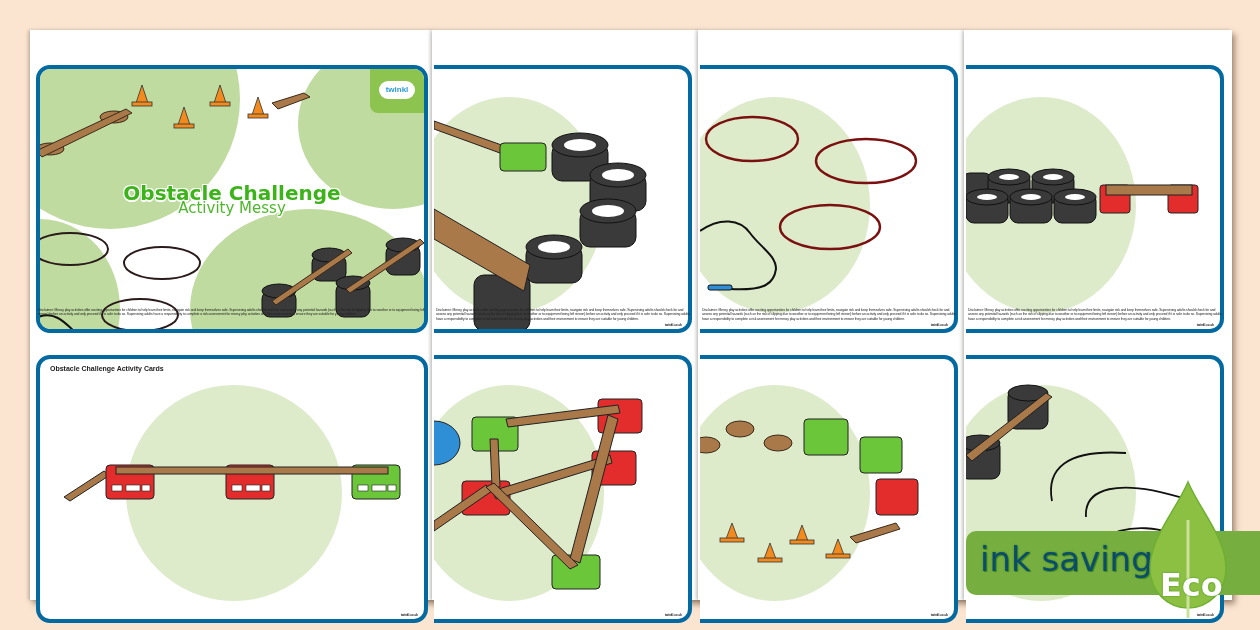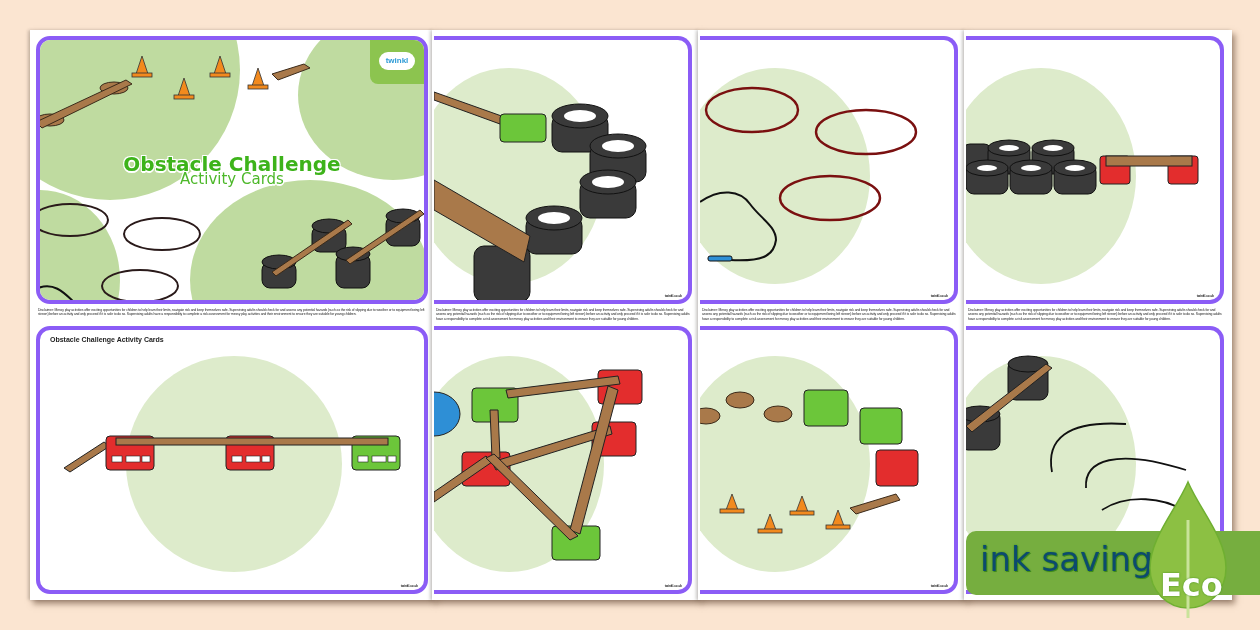--- a/index.html
+++ b/index.html
@@ -4,21 +4,21 @@
 <style>
   * { box-sizing: border-box; margin: 0; padding: 0; }
   html, body { width: 1260px; height: 630px; overflow: hidden; }
   body { background: #FBE5D1; position: relative; font-family: "Liberation Sans", sans-serif; }
 
   .page {
     position: absolute; top: 30px; height: 570px; background: #ffffff;
     box-shadow: 3px 4px 6px rgba(90,60,40,0.55), -2px 0 3px rgba(0,0,0,0.18);
   }
   .card {
-    position: absolute; border: 4px solid #8b5cf6; border-radius: 14px; background: #ffffff; overflow: hidden;
+    position: absolute; border: 4px solid #0369a1; border-radius: 14px; background: #ffffff; overflow: hidden; margin-top: 29px;
   }
   .fine {
     position: absolute; font-size: 3.4px; line-height: 4.4px; color: #222; overflow: hidden; letter-spacing: -0.1px;
   }
   .credit { position: absolute; right: 6px; bottom: 2px; font-size: 3px; color: #111; font-weight: bold; }
   .blob { position: absolute; border-radius: 50%; background: #DDEBCB; }
   .blob-strong { background: #BFDBA0; }
   svg { position: absolute; overflow: visible; }
 
   .cover-title {
@@ -94,21 +94,21 @@
           <ellipse cx="289" cy="186" rx="17" ry="7"></ellipse>
         <rect x="296" y="214" width="34" height="34" rx="8"></rect>
           <ellipse cx="313" cy="214" rx="17" ry="7"></ellipse>
         <rect x="346" y="176" width="34" height="30" rx="8"></rect>
           <ellipse cx="363" cy="176" rx="17" ry="7"></ellipse>
       </g>
       <polygon points="232,232 308,180 312,184 236,236" fill="#A9794A" stroke="#3a2a1a"></polygon>
       <polygon points="306,220 380,170 384,174 310,224" fill="#A9794A" stroke="#3a2a1a"></polygon>
     </svg>
     <div class="cover-title" style="top:112px; font-size:20px;">Obstacle Challenge</div>
-    <div class="cover-title" style="top:130px; font-size:15px; font-weight:normal; color:#4DB82A;">Activity Cards</div>
+    <div class="cover-title" style="top:130px; font-size:15px; font-weight:normal; color:#4DB82A;">Activity Messy</div>
   </div>
   <div class="fine" style="left:8px; top:278px; width:390px; height:14px;">Disclaimer: Messy play activities offer exciting opportunities for children to help learn their limits, navigate risk and keep themselves safe. Supervising adults should check for and assess any potential hazards (such as the risk of slipping due to weather or to equipment being left strewn) before an activity and only proceed if it is safe to do so. Supervising adults have a responsibility to complete a risk assessment for messy play activities and their environment to ensure they are suitable for young children.</div>
 
   <div class="card" style="left:6px; top:296px; width:392px; height:268px;">
     <div class="card-heading">Obstacle Challenge Activity Cards</div>
     <div class="blob" style="left:86px; top:26px; width:216px; height:216px;"></div>
     <svg width="392" height="268" style="left:0;top:0;">
       <polygon points="24,138 64,112 70,116 30,142" fill="#A9794A" stroke="#222"></polygon>
       <g stroke="#222" stroke-width="1">
         <rect x="66" y="106" width="48" height="34" rx="4" fill="#E32D2D"></rect>

